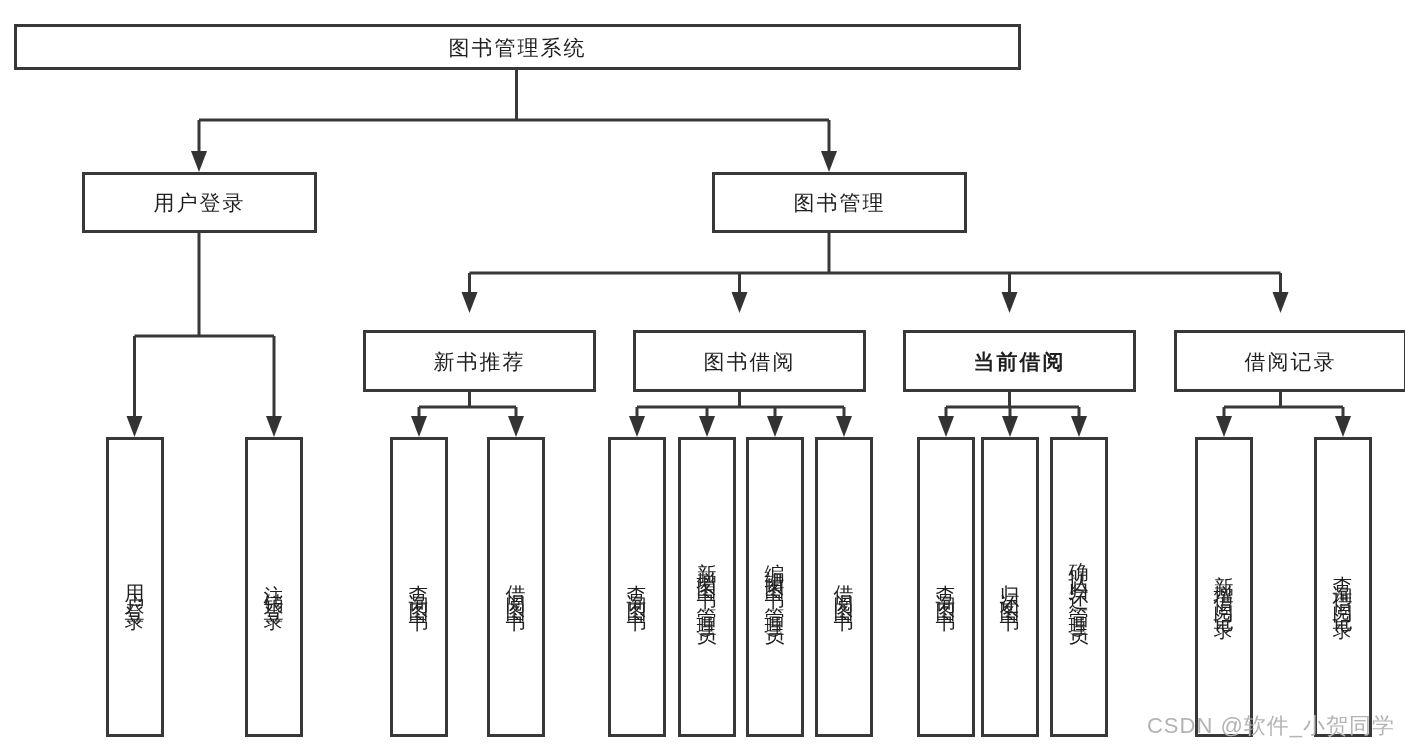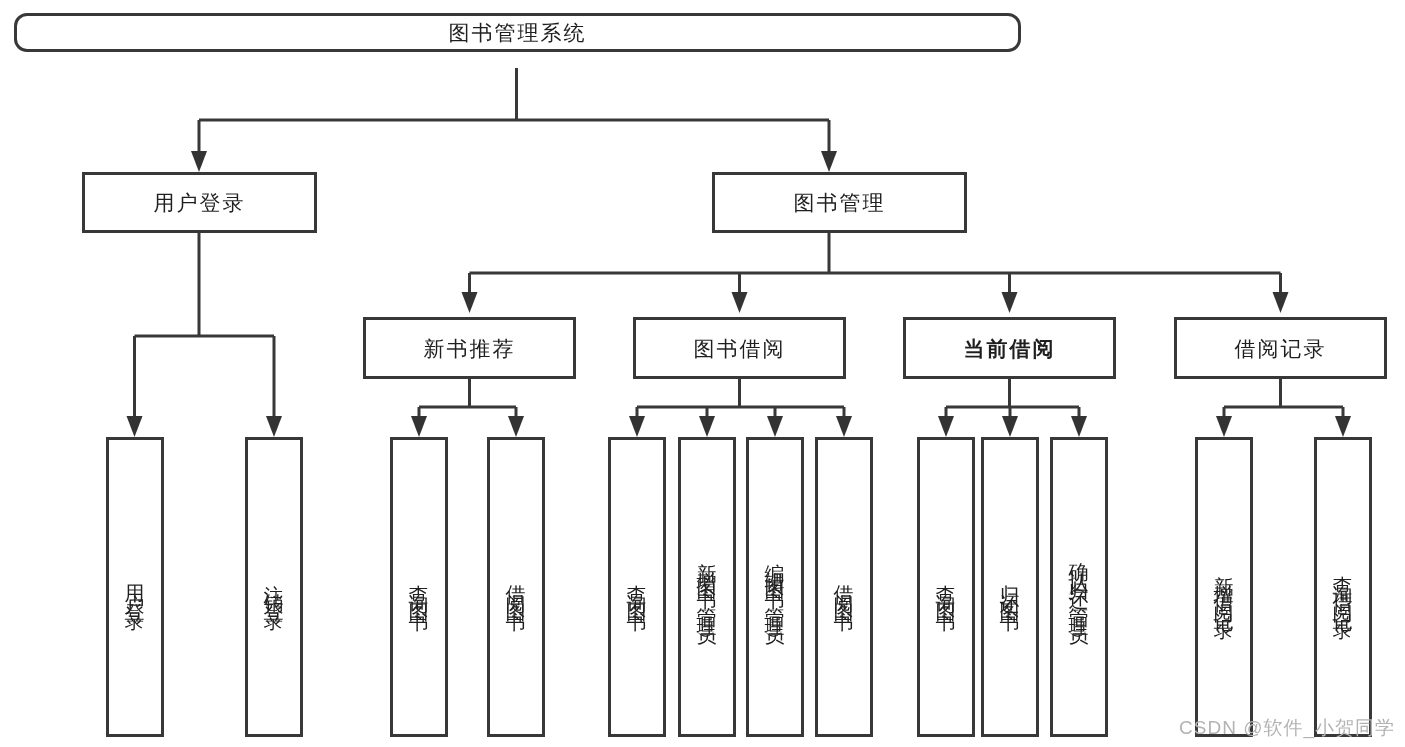--- a/index.html
+++ b/index.html
@@ -10,44 +10,44 @@
   }
   .connectors{position:absolute;left:0;top:0;width:1405px;height:747px;}
   .box{
     position:absolute;box-sizing:border-box;
     border:3px solid #383838;background:#ffffff;
     display:flex;align-items:center;justify-content:center;
     font-size:21px;letter-spacing:2px;line-height:1;
     white-space:nowrap;
   }
   
-  .n-root{left:14px;top:13px;width:1007px;height:39px;border-radius:13px;}
+  .n-root{left:14px;top:24px;width:1007px;height:46px;}
   
   .n-userlogin{left:82px;top:172px;width:235px;height:61px;}
   .n-bookmgmt{left:712px;top:172px;width:255px;height:61px;}
   
-  .lvl3{top:317px;width:213px;height:62px;}
+  .lvl3{top:330px;width:233px;height:62px;}
   .n-newbook{left:363px;}
   .n-borrow{left:633px;}
   .n-current{left:903px;font-weight:bold;}
   .n-records{left:1174px;}
   
   .leaf{
     top:437px;width:58px;height:300px;
     writing-mode:vertical-rl;text-orientation:mixed;
     font-size:20px;letter-spacing:9px;
   }
   .x1{left:106px;}  .x2{left:245px;}
   .x3{left:390px;}  .x4{left:487px;}
   .x5{left:608px;}  .x6{left:678px;}  .x7{left:746px;}  .x8{left:815px;}
   .x9{left:917px;}  .x10{left:981px;} .x11{left:1050px;}
   .x12{left:1195px;}.x13{left:1314px;}
   .watermark{
     position:absolute;right:10px;bottom:6px;z-index:5;
-    font-size:19px;color:#b3b3b3;letter-spacing:1px;
+    font-size:22px;color:#b3b3b3;letter-spacing:1px;
     font-family:"Liberation Sans",sans-serif;
   }
 </style>
 </head>
 <body>
 
 <div class="canvas">
 
   <svg class="connectors" viewBox="0 0 1405 747" xmlns="http://www.w3.org/2000/svg">
 

